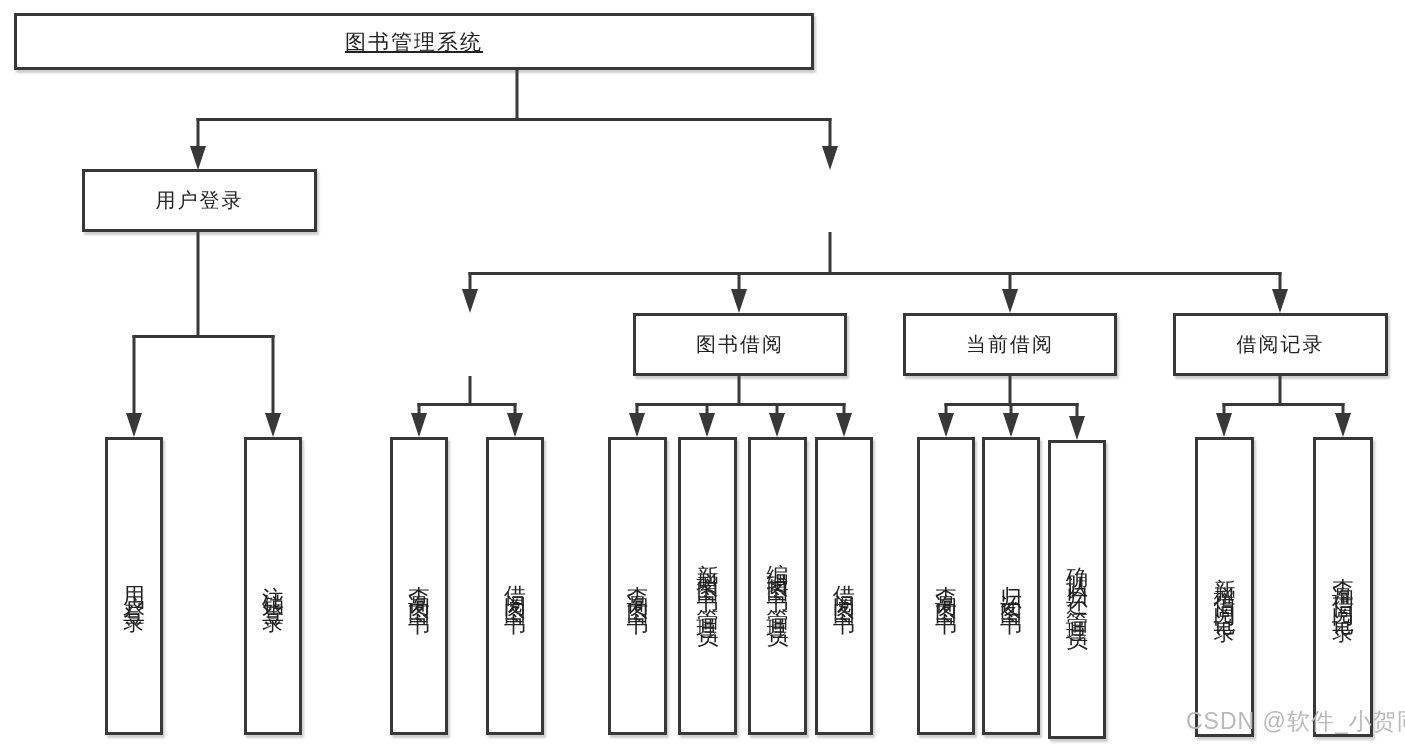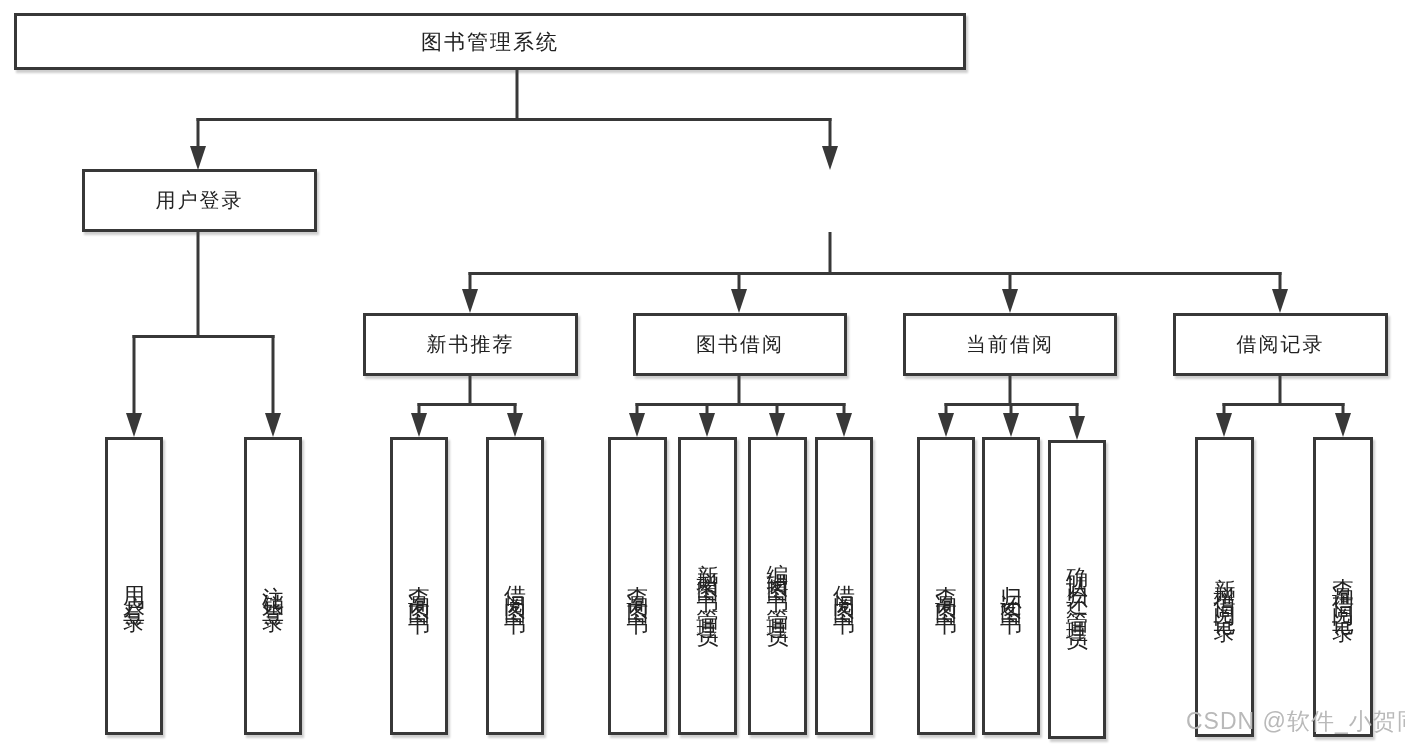--- a/index.html
+++ b/index.html
@@ -106,25 +106,24 @@
     <polygon class="ah" points="1069,416 1085,416 1077,440"></polygon>
 
     <path class="cl" d="M1280,376 L1280,404.5"></path>
     <path class="cl" d="M1222.5,404.5 L1344.5,404.5"></path>
     <path class="cl" d="M1224,403 L1224,417"></path>
     <polygon class="ah" points="1216,413 1232,413 1224,437"></polygon>
     <path class="cl" d="M1343,403 L1343,417"></path>
     <polygon class="ah" points="1335,413 1351,413 1343,437"></polygon>
   </svg>
 
-  <div class="hbox title" style="left:14px;top:13px;width:952px;height:57px;">图书管理系统</div>
+  <div class="hbox title" style="left:14px;top:13px;width:800px;height:57px;text-decoration:underline;">图书管理系统</div>
 
   <div class="hbox" style="left:82px;top:169px;width:235px;height:63px;">用户登录</div>
 
-  <div class="hbox" style="left:363px;top:313px;width:215px;height:63px;">新书推荐</div>
   <div class="hbox" style="left:903px;top:313px;width:214px;height:63px;">当前借阅</div>
   <div class="hbox" style="left:633px;top:313px;width:214px;height:63px;">图书借阅</div>
   <div class="hbox" style="left:1173px;top:313px;width:215px;height:63px;">借阅记录</div>
 
   <div class="vbox" style="left:105px;top:437px;width:58px;height:298px;">用户登录</div>
   <div class="vbox" style="left:244px;top:437px;width:58px;height:298px;">注销登录</div>
 
   <div class="vbox" style="left:390px;top:437px;width:58px;height:298px;">查询图书</div>
   <div class="vbox" style="left:486px;top:437px;width:58px;height:298px;">借阅图书</div>
 

